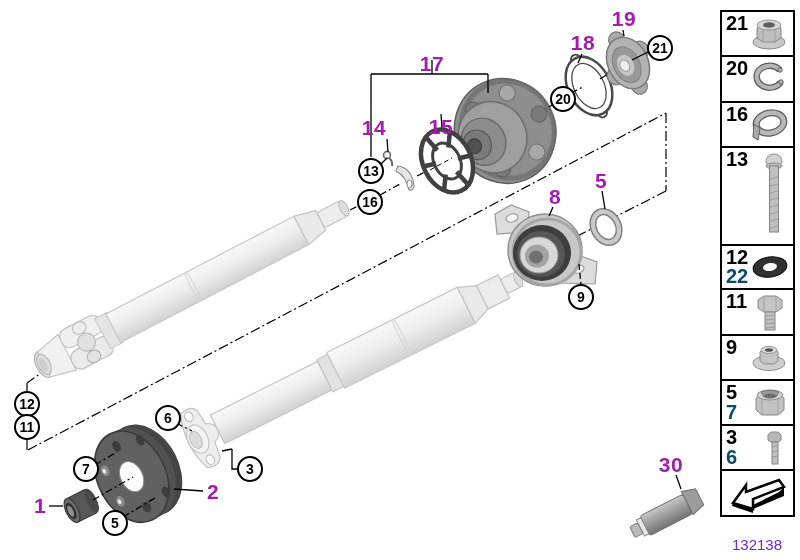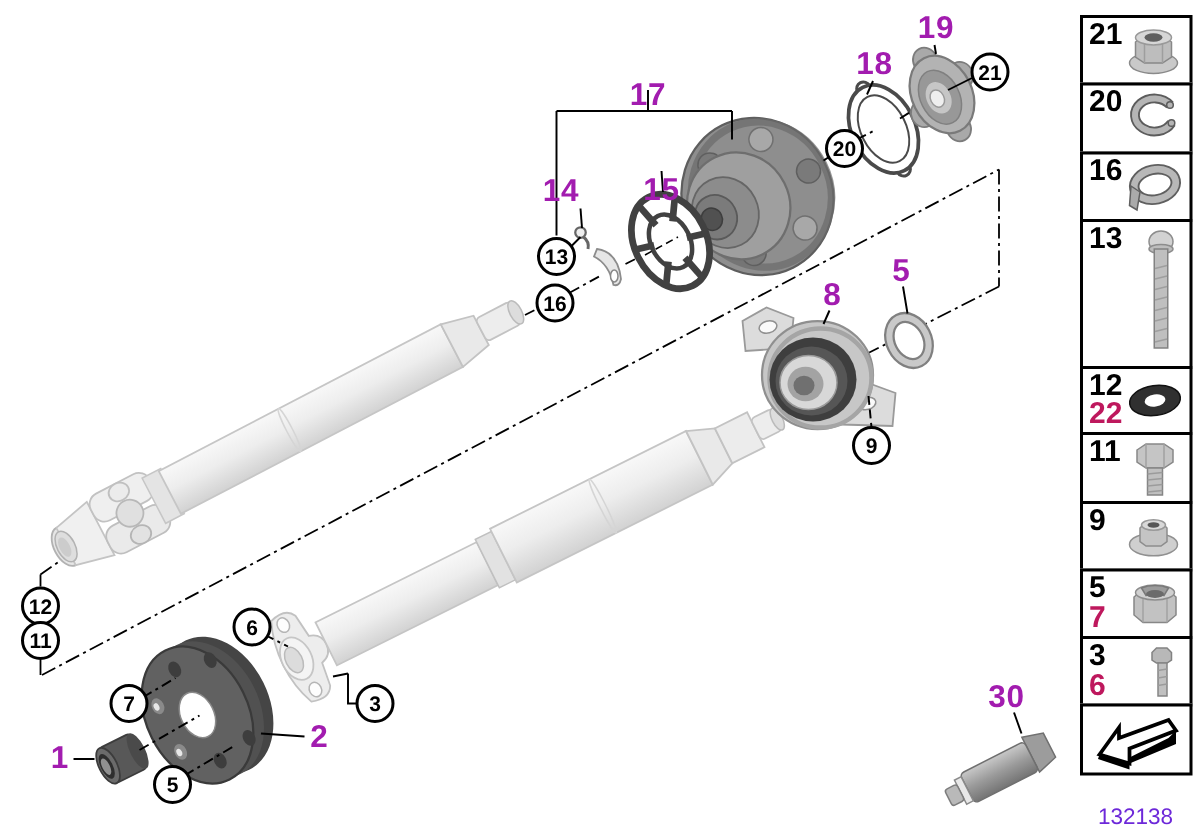--- a/index.html
+++ b/index.html
@@ -8,21 +8,21 @@
   #art{position:absolute;left:0;top:0;}
   .co{position:absolute;width:26px;height:26px;border:2px solid #000;border-radius:50%;
       background:#fff;box-sizing:border-box;text-align:center;
       font:bold 14px/22px "Liberation Sans",sans-serif;color:#000;z-index:5;}
   .bl{position:absolute;transform:translate(-50%,-50%);font:bold 21px "Liberation Sans",sans-serif;
       color:#a21caf;z-index:5;letter-spacing:.5px;}
   .sidebar{position:absolute;left:720px;top:10px;width:75px;z-index:6;}
   .sb-row{position:relative;border:2px solid #000;background:#fff;margin-top:-2px;box-sizing:border-box;}
   .sb-row:first-child{margin-top:0;}
   .sb-a{position:absolute;left:4px;top:0px;font:bold 20px "Liberation Sans",sans-serif;color:#000;}
-  .sb-b{position:absolute;left:4px;bottom:0px;font:bold 20px "Liberation Sans",sans-serif;color:#be185d;}
+  .sb-b{position:absolute;left:4px;bottom:0px;font:bold 20px "Liberation Sans",sans-serif;color:#0c4a6e;}
   .sb-ic{position:absolute;right:1px;top:50%;transform:translateY(-50%);}
   .sb-ic.full{left:50%;transform:translate(-50%,-50%);}
   .code{position:absolute;left:716px;top:536px;width:82px;text-align:center;
         font:15px "Liberation Sans",sans-serif;color:#6d28d9;z-index:6;}
 </style>
 </head>
 <body>
 
 <div id="stage">
 

